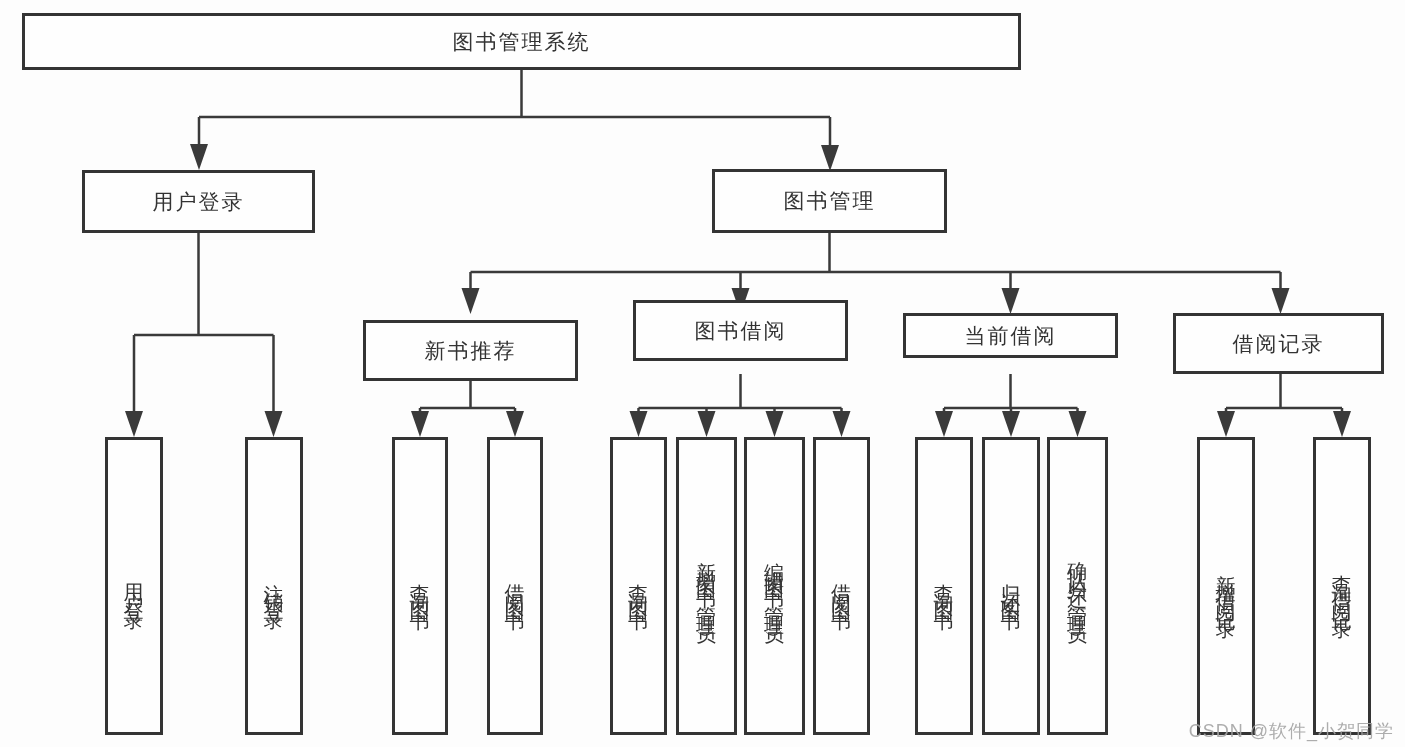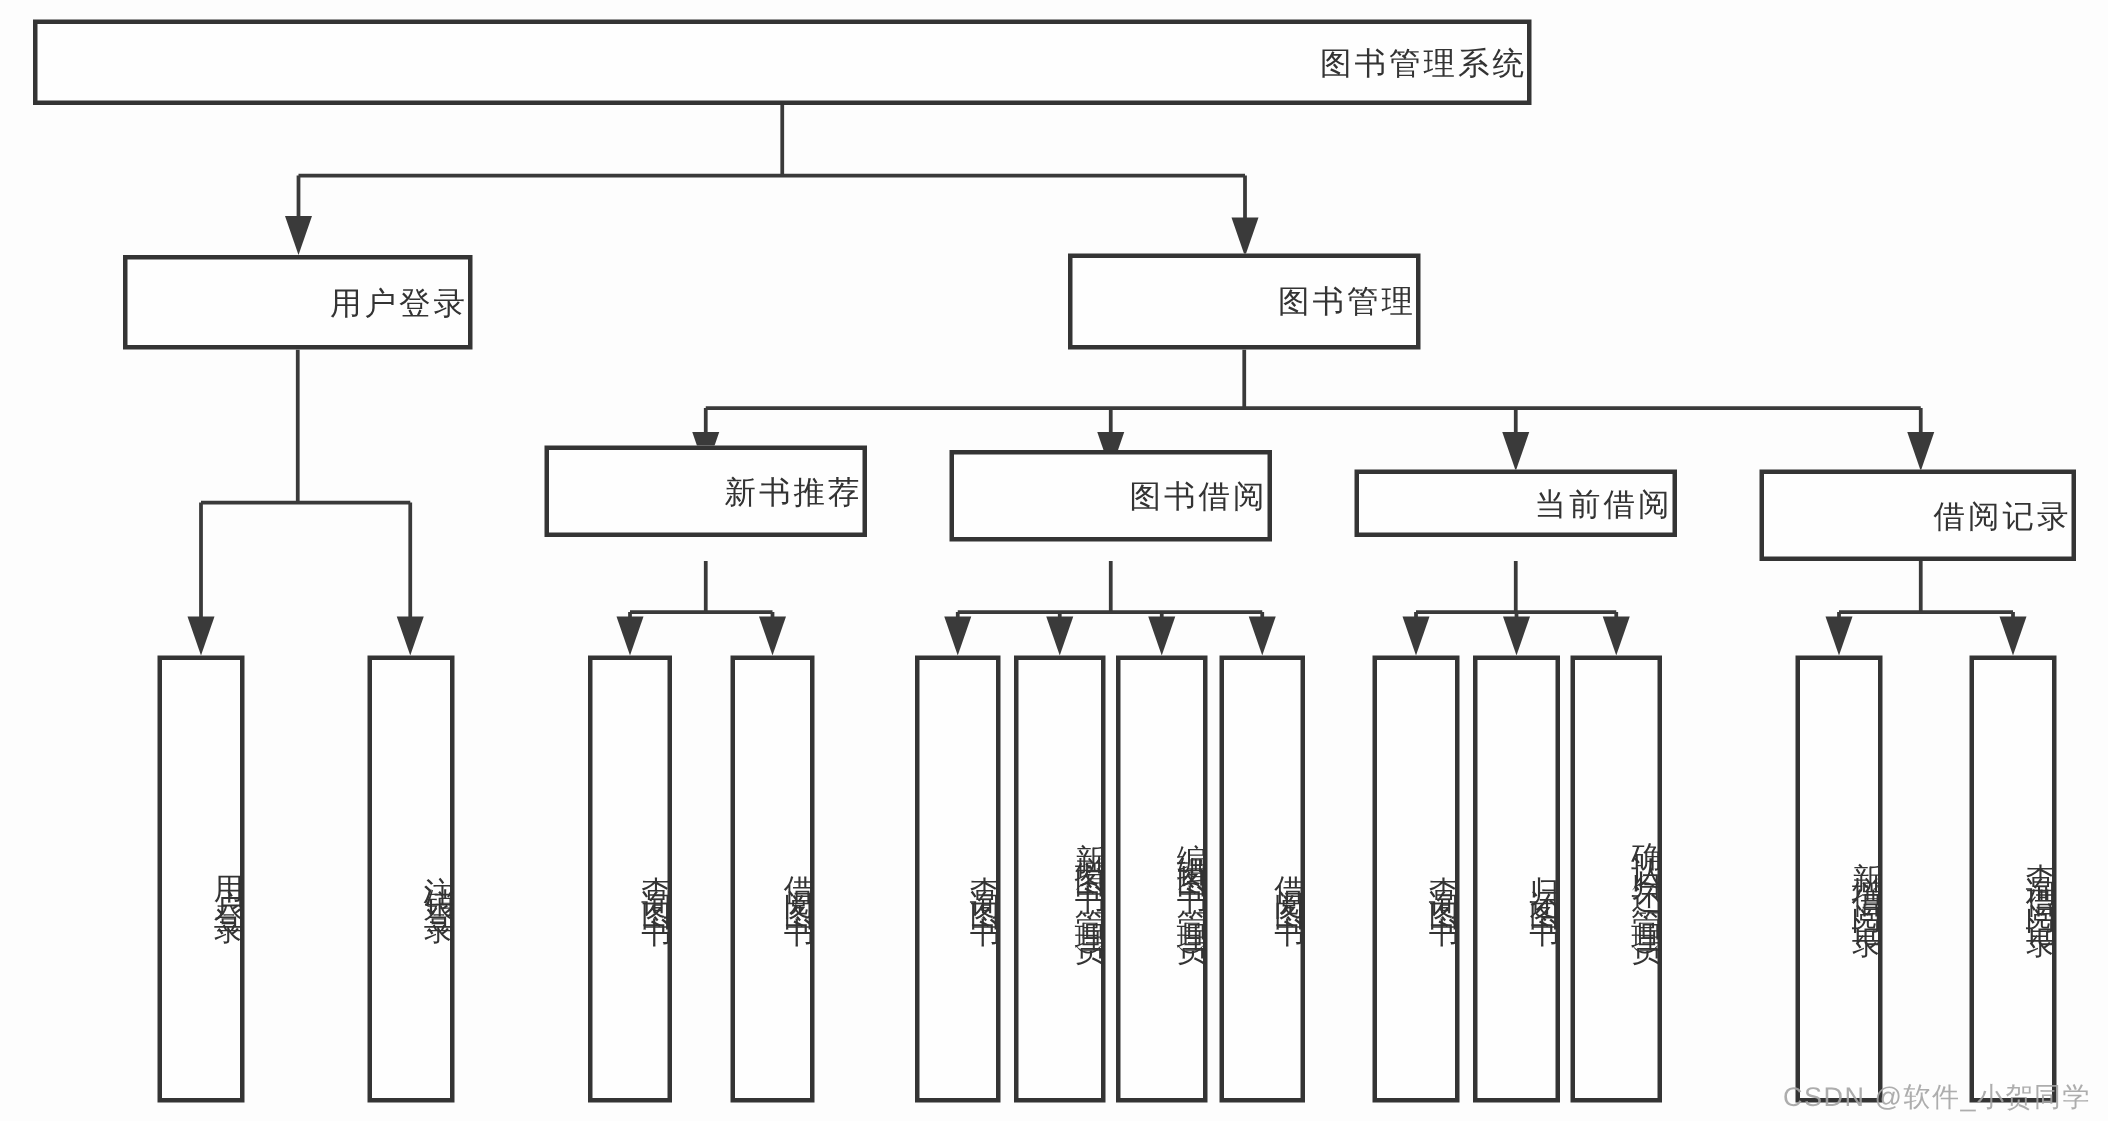--- a/index.html
+++ b/index.html
@@ -5,35 +5,35 @@
   html,body{margin:0;padding:0;}
   body{
     width:1405px;height:747px;position:relative;overflow:hidden;
     background:#fdfdfd;
     font-family:"Liberation Sans","DejaVu Sans",sans-serif;
   }
   #canvas{position:absolute;left:0;top:0;width:1405px;height:747px;}
   .box{
     position:absolute;box-sizing:border-box;
     border:3px solid #343434;background:#fefefe;
-    display:flex;align-items:center;justify-content:flex-end;
-    color:#333;z-index:2;font-family:Liberation Mono, monospace;
+    display:flex;align-items:center;justify-content:center;
+    color:#333;z-index:2;
   }
   .hlabel{font-size:21px;letter-spacing:2px;white-space:nowrap;}
   .vbox{top:437px;height:298px;}
   .vtext{
     writing-mode:vertical-rl;text-orientation:mixed;
     font-size:20px;letter-spacing:9px;line-height:1;
     white-space:nowrap;
   }
   
   #n-root{left:22px;top:13px;width:999px;height:57px;}
   #n-user-login{left:82px;top:170px;width:233px;height:63px;}
   #n-book-mgmt{left:712px;top:169px;width:235px;height:64px;}
-  #n-l3-0{left:363px;top:297px;width:215px;height:61px;}
+  #n-l3-0{left:363px;top:320px;width:215px;height:61px;}
   #n-l3-1{left:633px;top:300px;width:215px;height:61px;}
   #n-l3-2{left:903px;top:313px;width:215px;height:45px;}
   #n-l3-3{left:1173px;top:313px;width:211px;height:61px;}
   #n-a1{left:105px;width:58px;}
   #n-a2{left:245px;width:58px;}
   #n-b1{left:392px;width:56px;}
   #n-b2{left:487px;width:56px;}
   #n-c1{left:610px;width:57px;}
   #n-c2{left:676px;width:61px;}
   #n-c3{left:744px;width:61px;}

